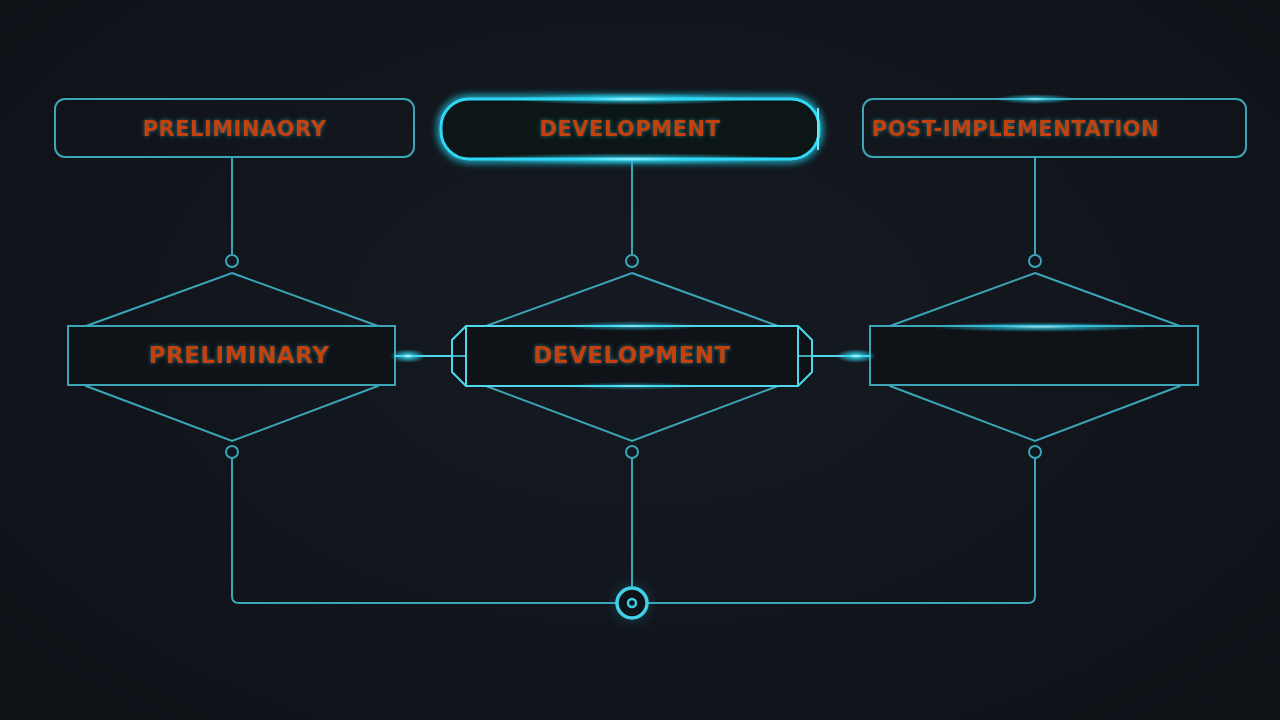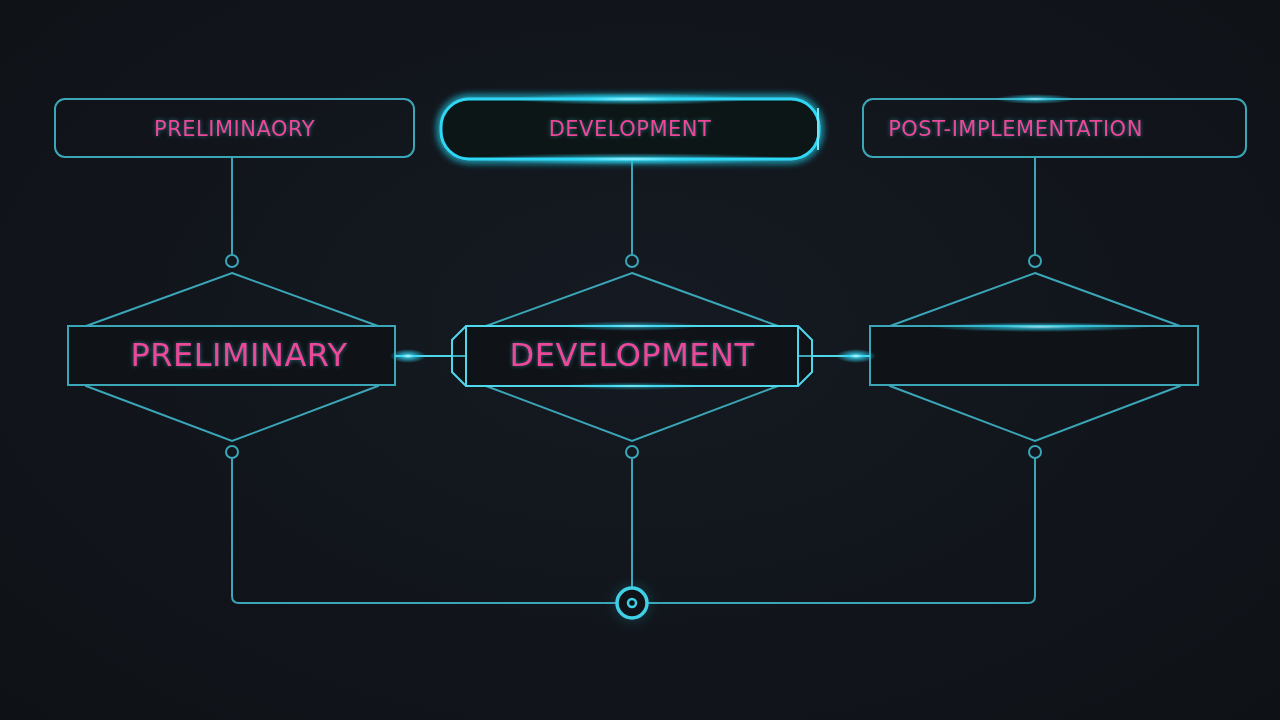--- a/index.html
+++ b/index.html
@@ -1,24 +1,24 @@
 <!DOCTYPE html>
 <html><head>
 <meta charset="utf-8">
 <style>
   html, body { margin:0; padding:0; }
   body { width:1280px; height:720px; overflow:hidden; background:#12161d; position:relative;
          font-family:"DejaVu Sans", "Liberation Sans", sans-serif; }
   .bg { position:absolute; inset:0;
         background: radial-gradient(ellipse at 50% 45%, #151a22 0%, #11151b 60%, #0e1116 100%); }
   svg { position:absolute; left:0; top:0; }
-  .lbl { position:absolute; color:#ec4899; font-weight:normal; letter-spacing:0.5px; text-align:center;
+  .lbl { position:absolute; color:#c2410c; font-weight:bold; letter-spacing:0.5px; text-align:center;
          text-shadow:0 0 4px rgba(80,220,240,0.45); white-space:nowrap; }
   .top { font-size:21px; top:116px; height:26px; line-height:26px; }
-  .mid { font-size:32px; top:340px; height:30px; line-height:30px; }
+  .mid { font-size:23px; top:340px; height:30px; line-height:30px; }
 </style>
 </head>
 <body>
 
 <div class="bg"></div>
 
 <svg width="1280" height="720" viewBox="0 0 1280 720">
   <defs>
     <filter id="glow" x="-50%" y="-200%" width="200%" height="500%">
       <feGaussianBlur stdDeviation="4" result="b"></feGaussianBlur>

